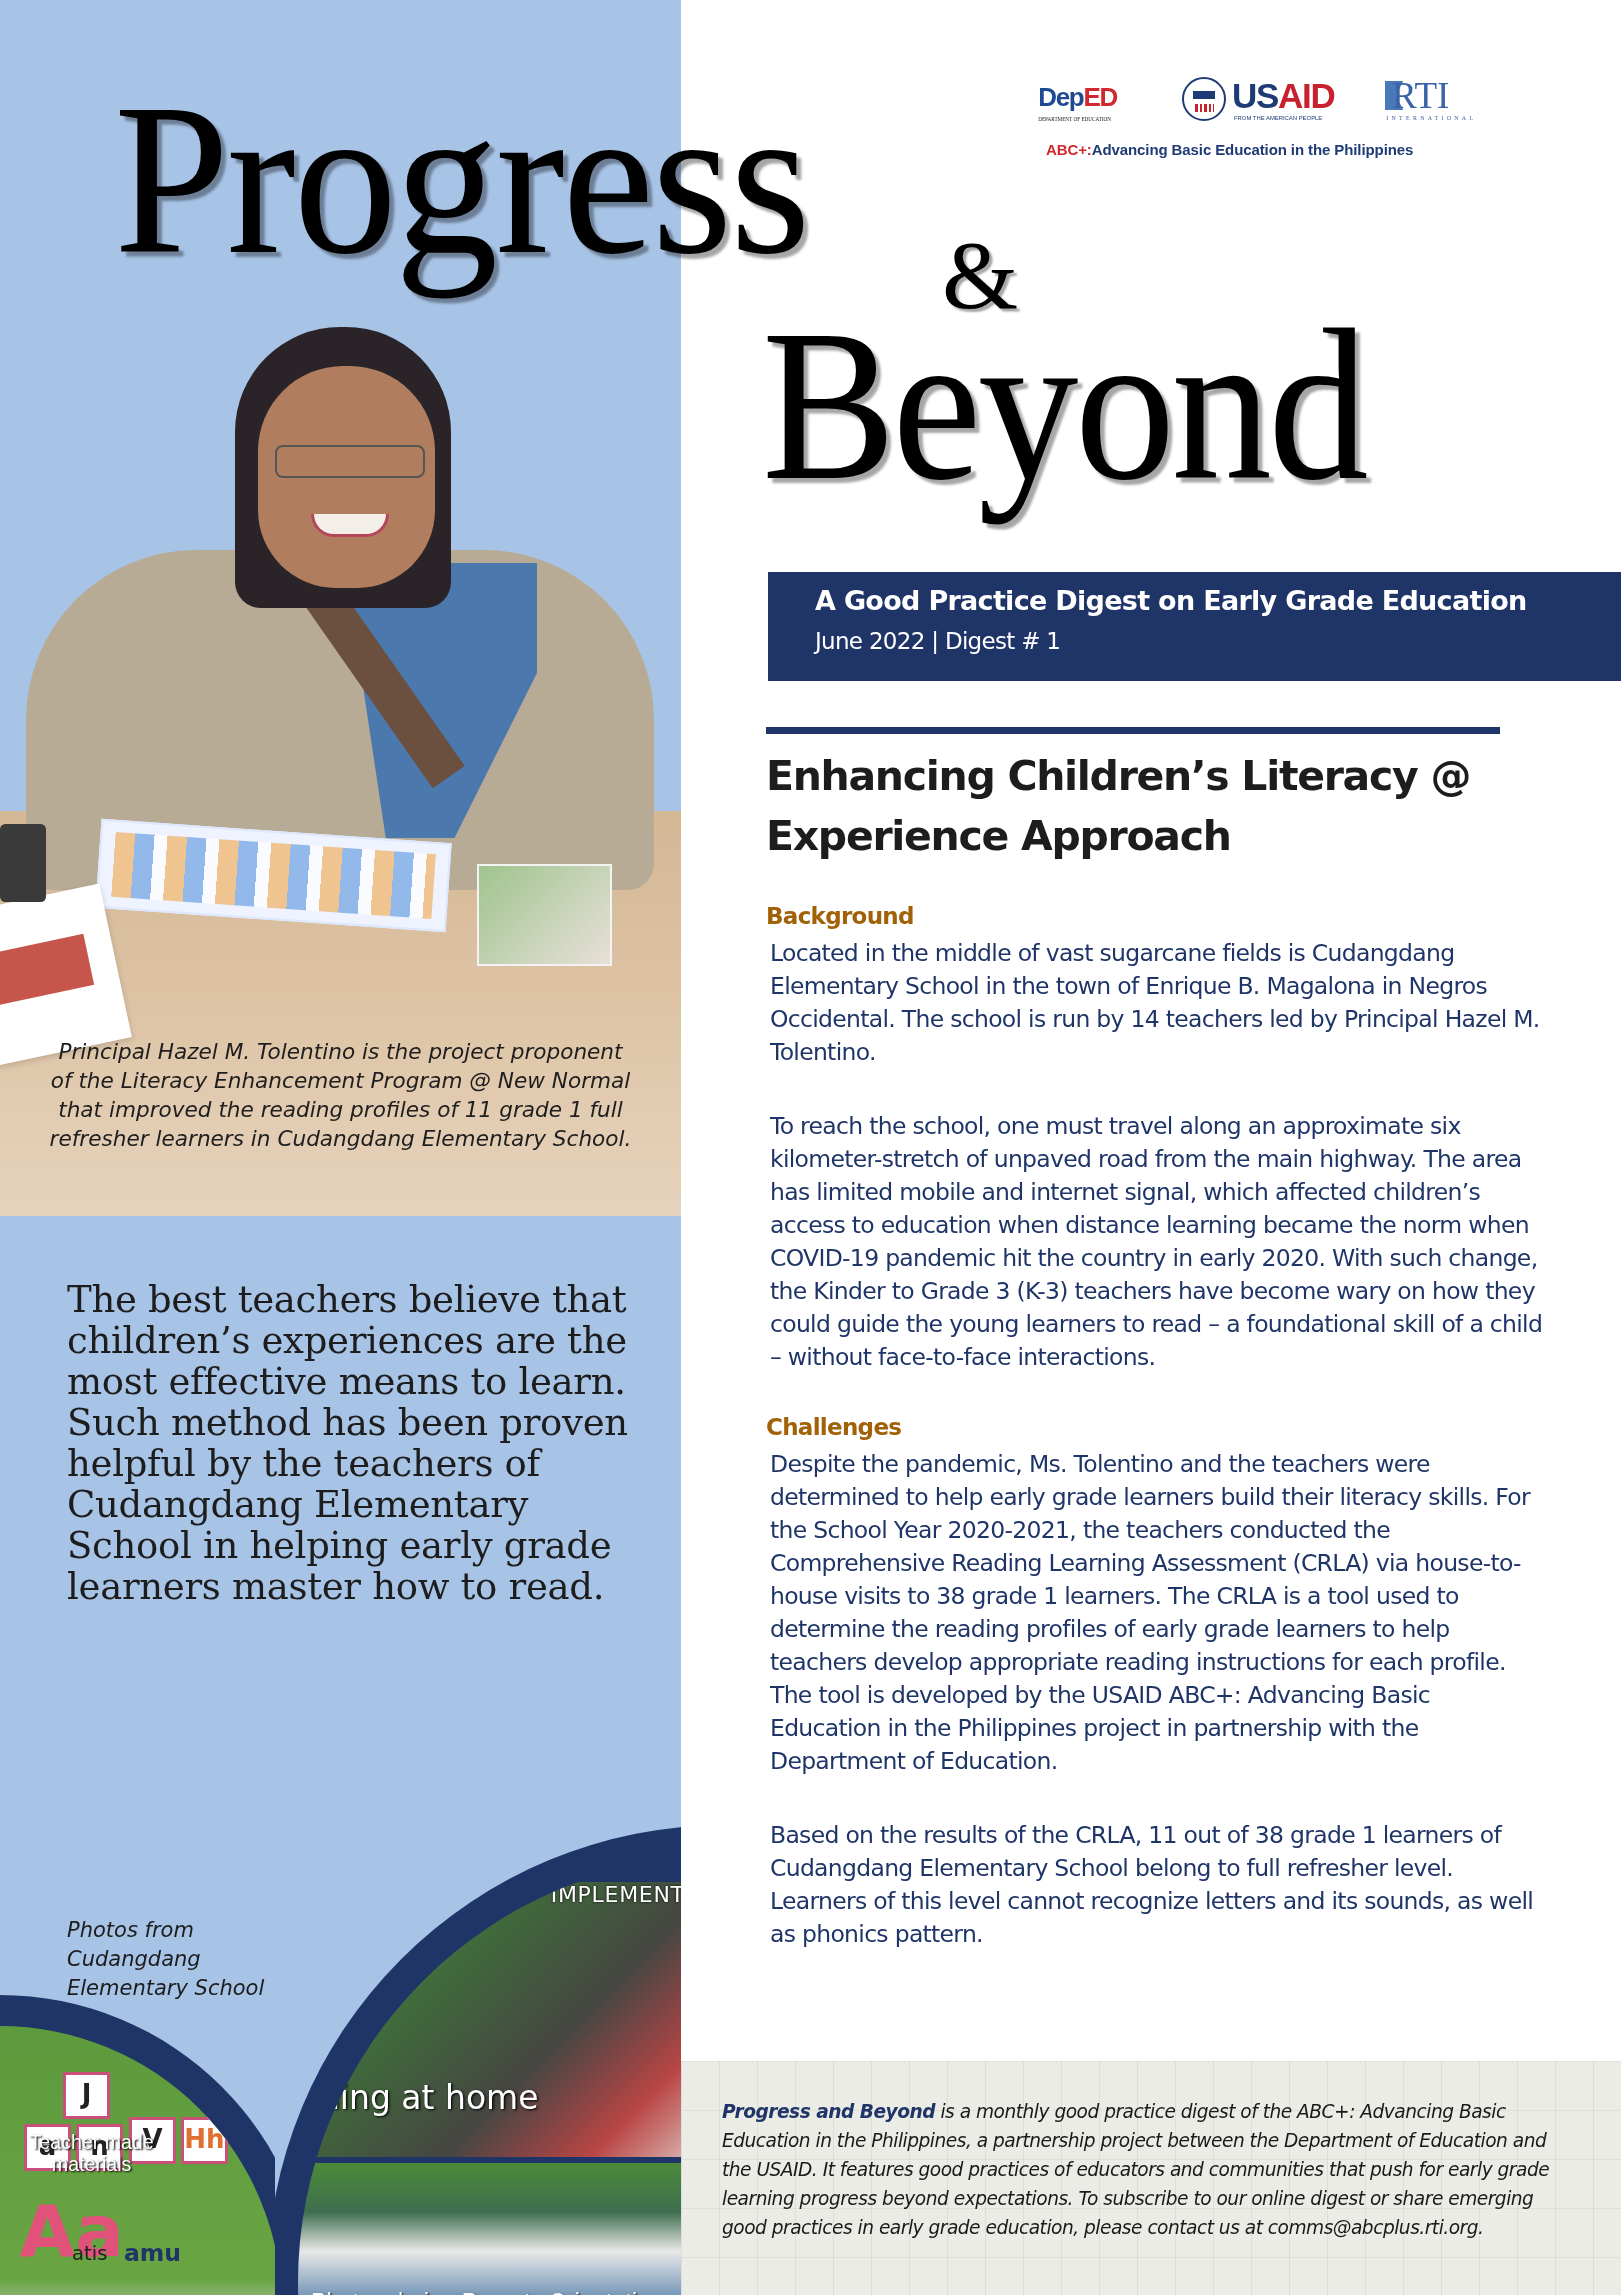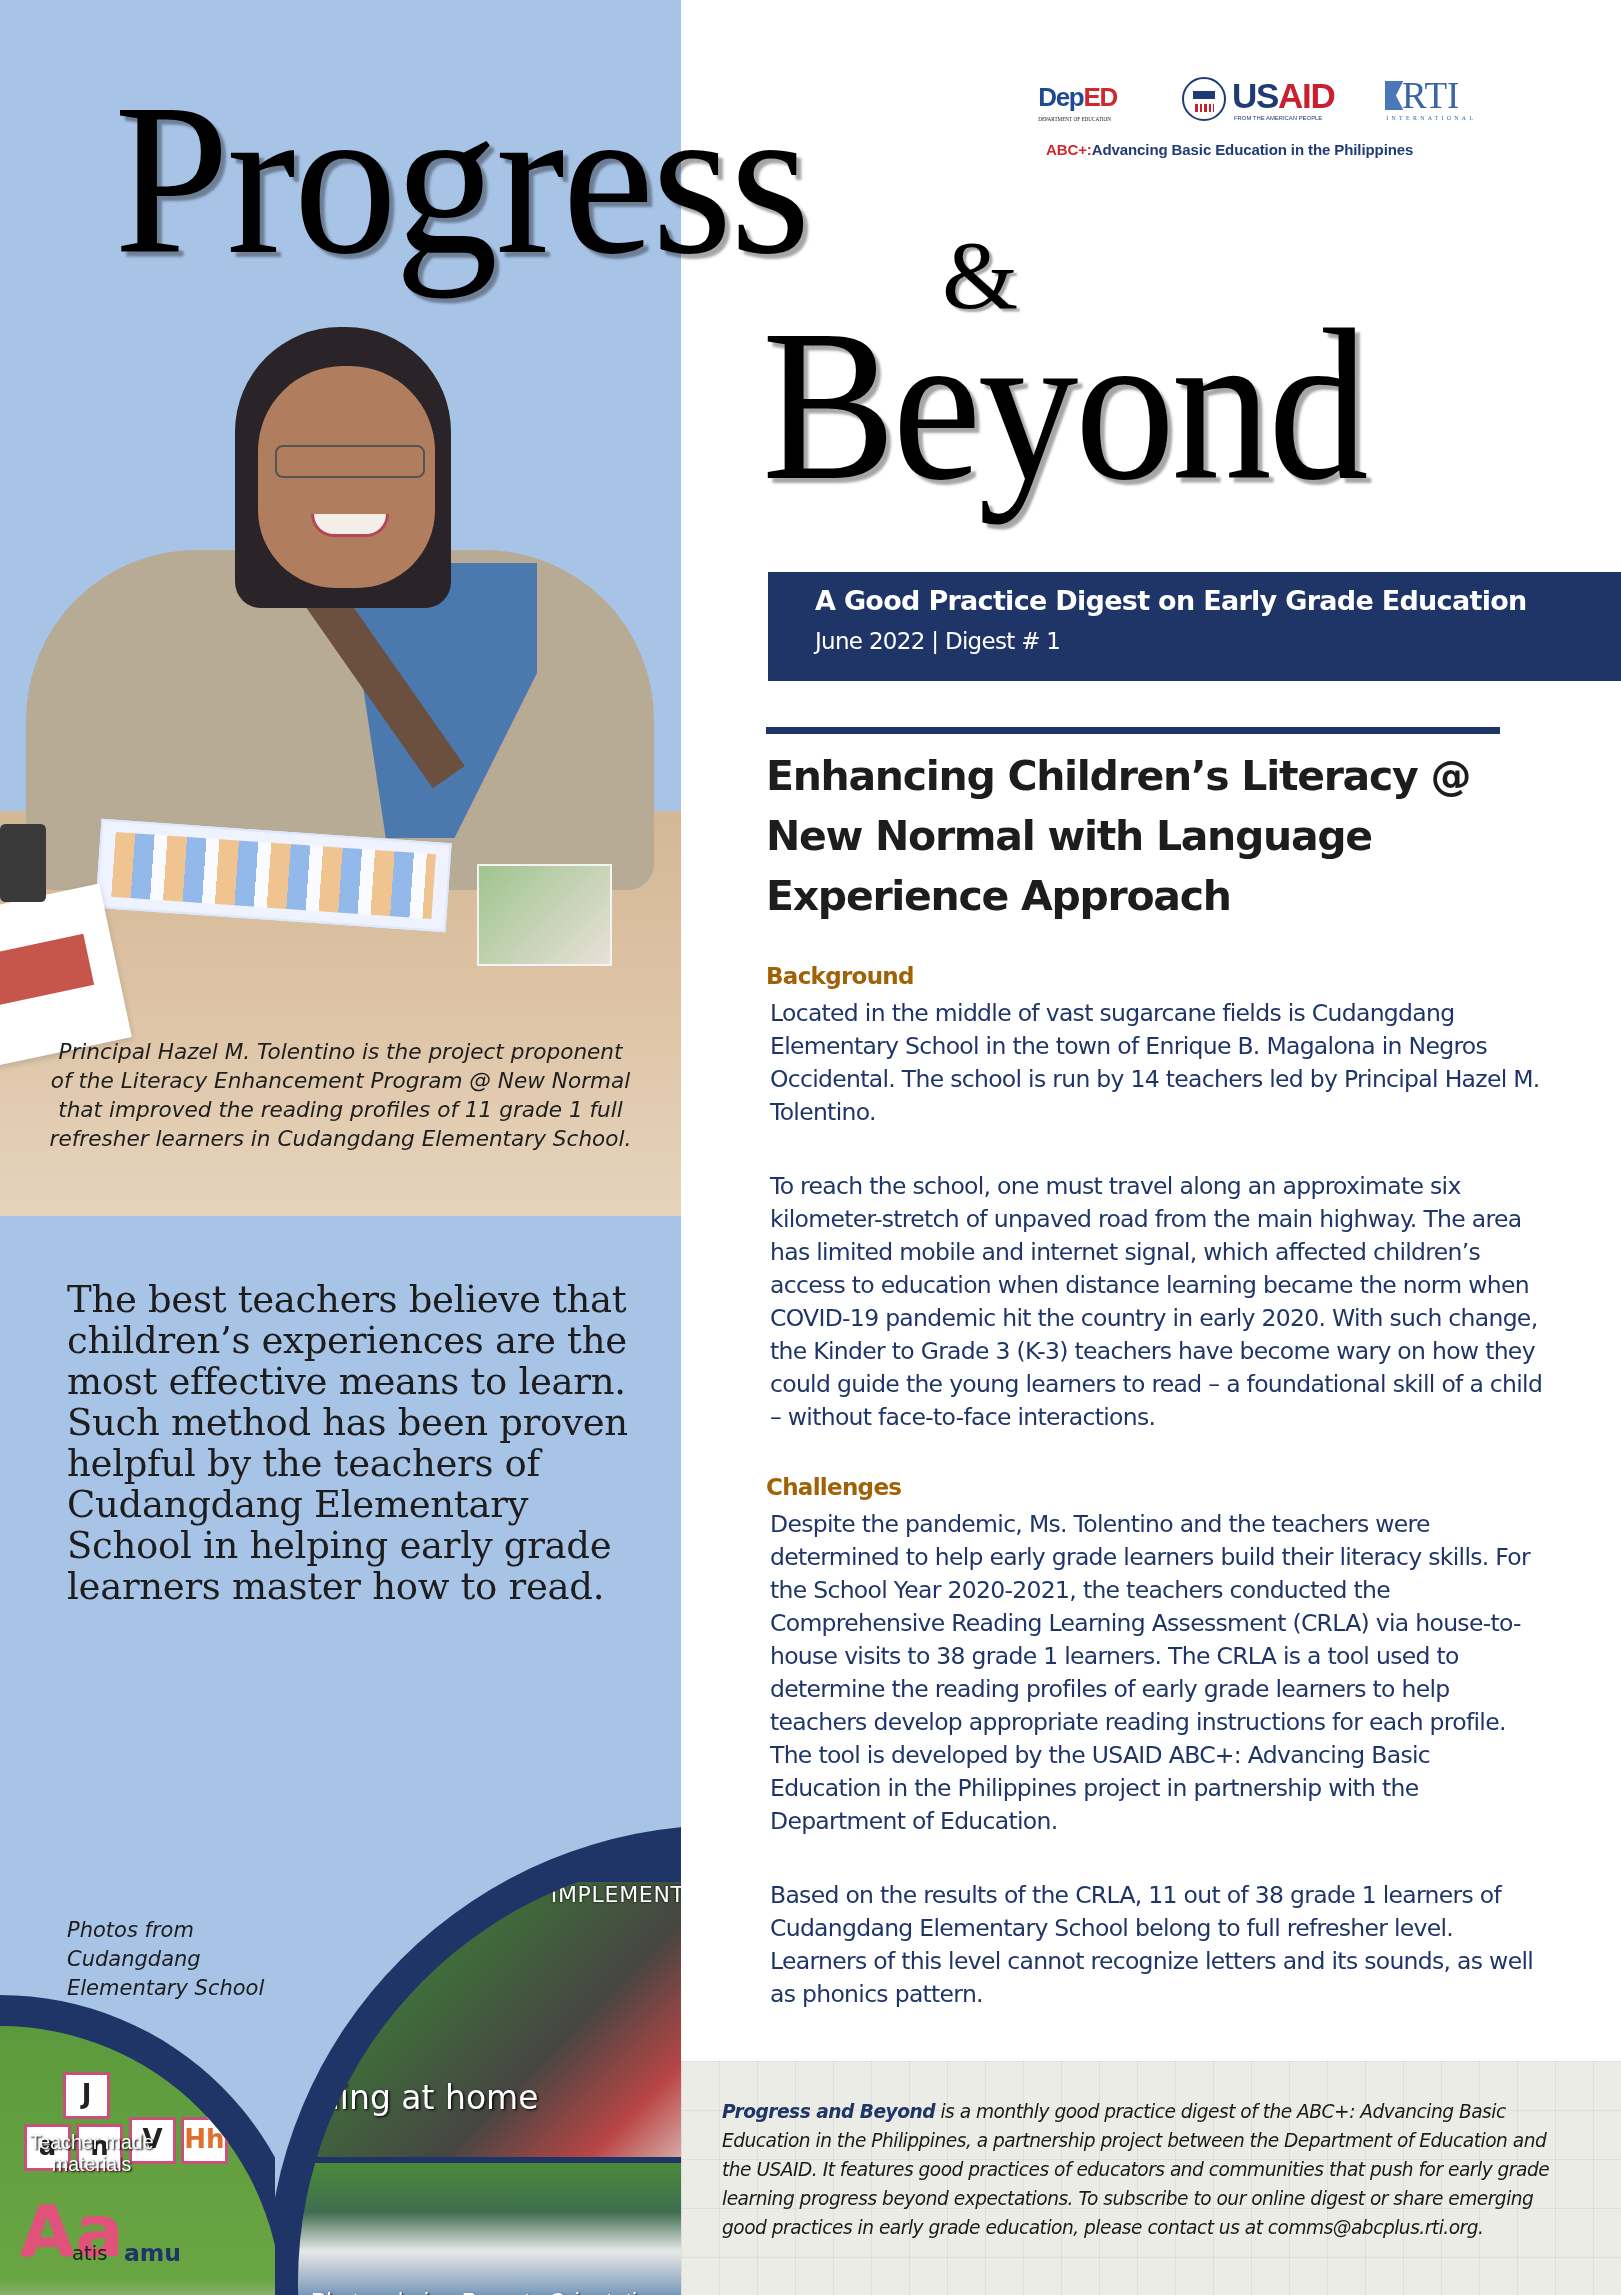--- a/index.html
+++ b/index.html
@@ -48,21 +48,21 @@
   .logo-usaid { position:absolute; left:149px; top:5.2px; width:170px; height:52px; }
   .usaid-seal { position:absolute; left:0; top:0; width:44px; height:44px; border-radius:50%; border:2px solid #1f3b75; box-sizing:border-box; background:#fff; }
   .usaid-seal::before { content:""; position:absolute; left:9.2px; top:11.8px; width:22px; height:7.8px; background:#1f3b75; }
   .usaid-seal::after { content:""; position:absolute; left:10.5px; top:25px; width:19.6px; height:7.8px; background:repeating-linear-gradient(90deg,#c8202f 0 2.6px,#fff 2.6px 4.6px); }
   .usaid-text { position:absolute; left:50px; top:1.3px; font-weight:bold; font-size:35px; line-height:35px; letter-spacing:-1.3px; }
   .usaid-text .us { color:#1f3b75; }
   .usaid-text .aid { color:#c8202f; }
   .usaid-sub { position:absolute; left:52px; top:38px; font-size:5.9px; color:#1f3b75; letter-spacing:0; white-space:nowrap; }
   .logo-rti { position:absolute; left:352px; top:7.8px; width:98px; }
   .rti-mark { position:absolute; left:0; top:1.3px; width:18.3px; height:29px; background:#4a78b8; clip-path:polygon(0 0,100% 0,60% 50%,100% 100%,0 100%); }
-  .rti-text { position:absolute; left:17px; top:-2.6px; font-family:"Liberation Serif", serif; font-size:37px; line-height:37px; color:#3a64a8; }
+  .rti-text { position:absolute; left:7px; top:-2.6px; font-family:"Liberation Serif", serif; font-size:37px; line-height:37px; color:#3a64a8; }
   .rti-sub { position:absolute; left:1.3px; top:35px; font-family:"Liberation Serif", serif; font-size:5.9px; letter-spacing:3.3px; color:#3a64a8; white-space:nowrap; }
   .abc-tagline { position:absolute; left:13px; top:69px; font-weight:bold; font-size:15px; white-space:nowrap; letter-spacing:-0.1px; }
   .abc-tagline .abc { color:#d0282e; }
   .abc-tagline .rest { color:#1f3b75; }
 
   
   .banner { position:absolute; left:768px; top:572px; width:1009px; height:109px; background:#1f3568; }
   .banner-title { position:absolute; left:47px; top:13px; font-family:"DejaVu Sans", sans-serif; font-weight:bold; font-size:27px; color:#fff; white-space:nowrap; letter-spacing:-0.7px; }
   .banner-sub { position:absolute; left:47px; top:56px; font-family:"DejaVu Sans", sans-serif; font-size:23px; color:#fff; white-space:nowrap; letter-spacing:-0.7px; }
   .rule { position:absolute; left:766px; top:727px; width:734px; height:6.5px; background:#1f3568; }
@@ -157,21 +157,20 @@
 
 <div class="banner">
   <div class="banner-title">A Good Practice Digest on Early Grade Education</div>
   <div class="banner-sub">June 2022 | Digest # 1</div>
 </div>
 <div class="rule"></div>
 
 <div class="article">
   <h1 class="headline">
     <div>Enhancing Children’s Literacy @</div>
-    <div>New Normal with Language</div>
     <div>Experience Approach</div>
   </h1>
   <div style="height:34px"></div>
   <h2 class="sec-head">Background</h2>
   <p class="para">Located in the middle of vast sugarcane fields is Cudangdang Elementary School in the town of Enrique B. Magalona in Negros Occidental. The school is run by 14 teachers led by Principal Hazel M. Tolentino.</p>
   <div class="gap"></div>
   <p class="para">To reach the school, one must travel along an approximate six kilometer-stretch of unpaved road from the main highway. The area has limited mobile and internet signal, which affected children’s access to education when distance learning became the norm when COVID-19 pandemic hit the country in early 2020. With such change, the Kinder to Grade 3 (K-3) teachers have become wary on how they could guide the young learners to read – a foundational skill of a child – without face-to-face interactions.</p>
   <div class="gap"></div>
   <h2 class="sec-head">Challenges</h2>
   <p class="para">Despite the pandemic, Ms. Tolentino and the teachers were determined to help early grade learners build their literacy skills. For the School Year 2020-2021, the teachers conducted the Comprehensive Reading Learning Assessment (CRLA) via house-to-house visits to 38 grade 1 learners. The CRLA is a tool used to determine the reading profiles of early grade learners to help teachers develop appropriate reading instructions for each profile. The tool is developed by the USAID ABC+: Advancing Basic Education in the Philippines project in partnership with the Department of Education.</p>

